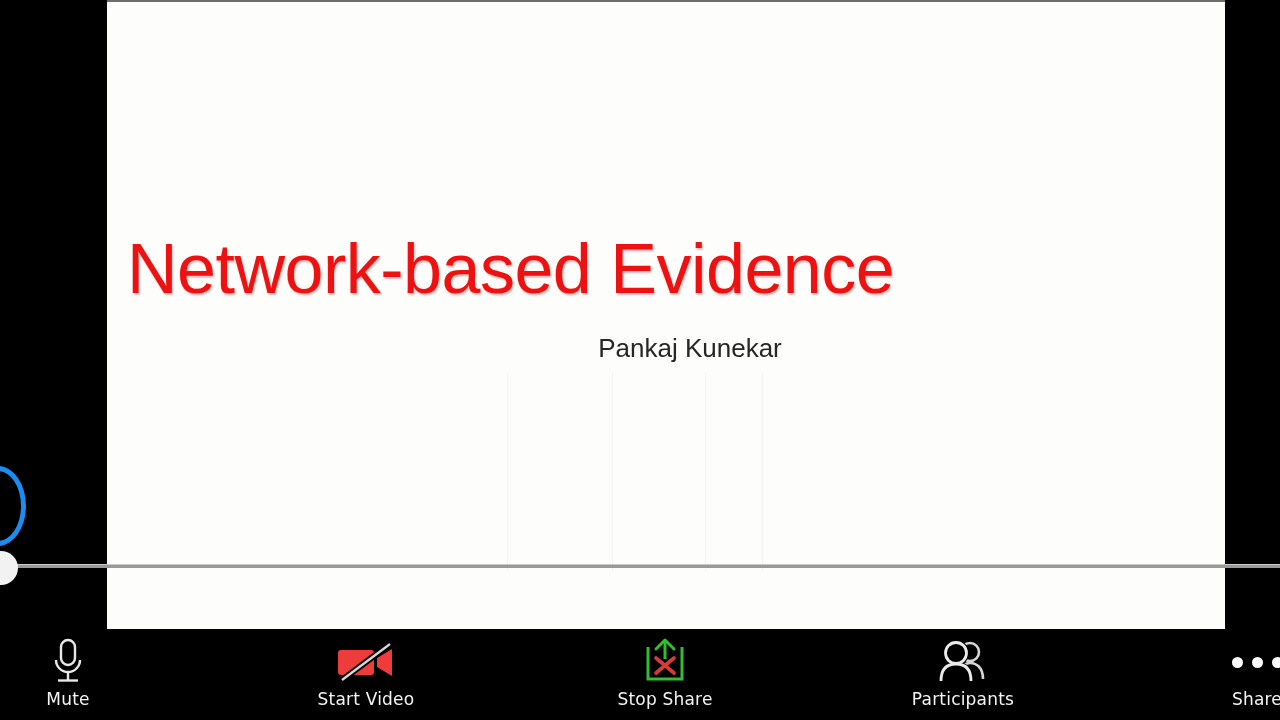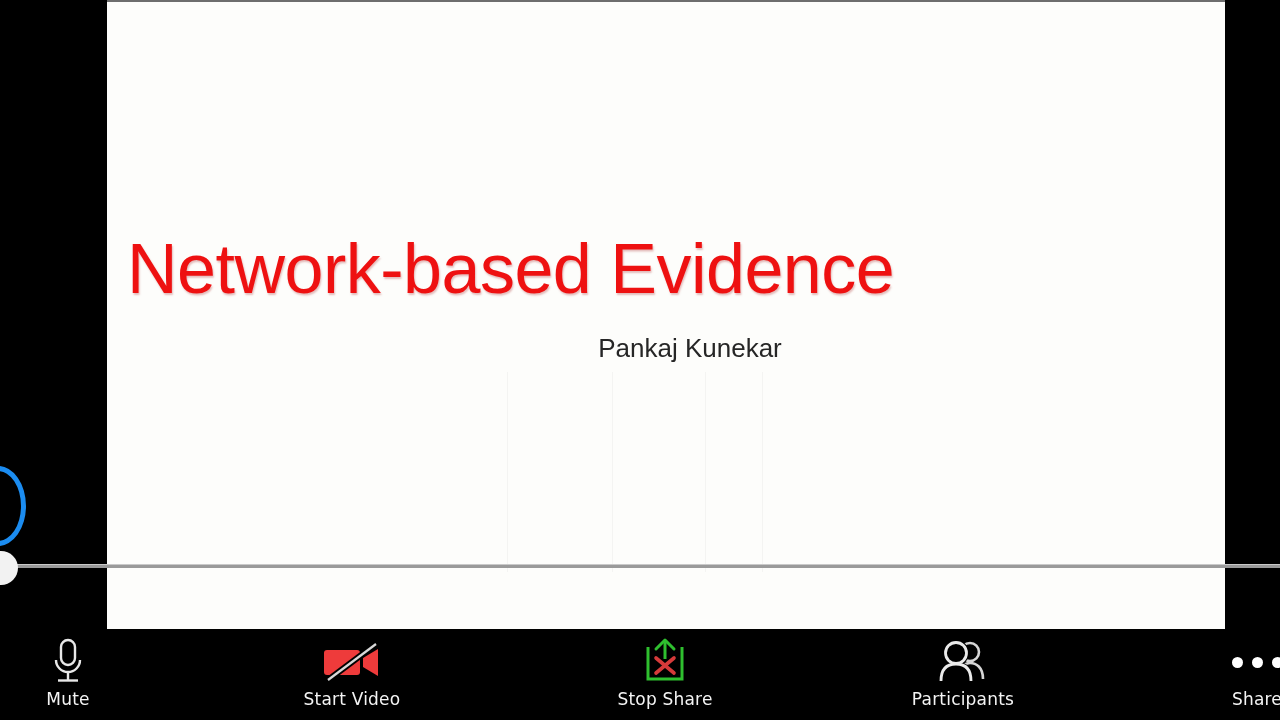--- a/index.html
+++ b/index.html
@@ -148,21 +148,21 @@
     color: #f4f4f4;
     font-size: 17px;
     font-family: "DejaVu Sans", sans-serif;
     letter-spacing: 0.2px;
     white-space: nowrap;
     margin-top: 1px;
   }
 
   
   #btn-mute        { left: 4px;    }
-  #btn-start-video { left: 288px;  }
+  #btn-start-video { left: 302px;  }
   #btn-stop-share  { left: 601px;  }
   #btn-participants{ left: 899px;  }
   #btn-more        { left: 1212px; width: 90px; }
 
   .dots { display: flex; gap: 9px; align-items: center; }
   .dots span {
     display: block;
     width: 11px; height: 11px;
     border-radius: 50%;
     background: #ffffff;

